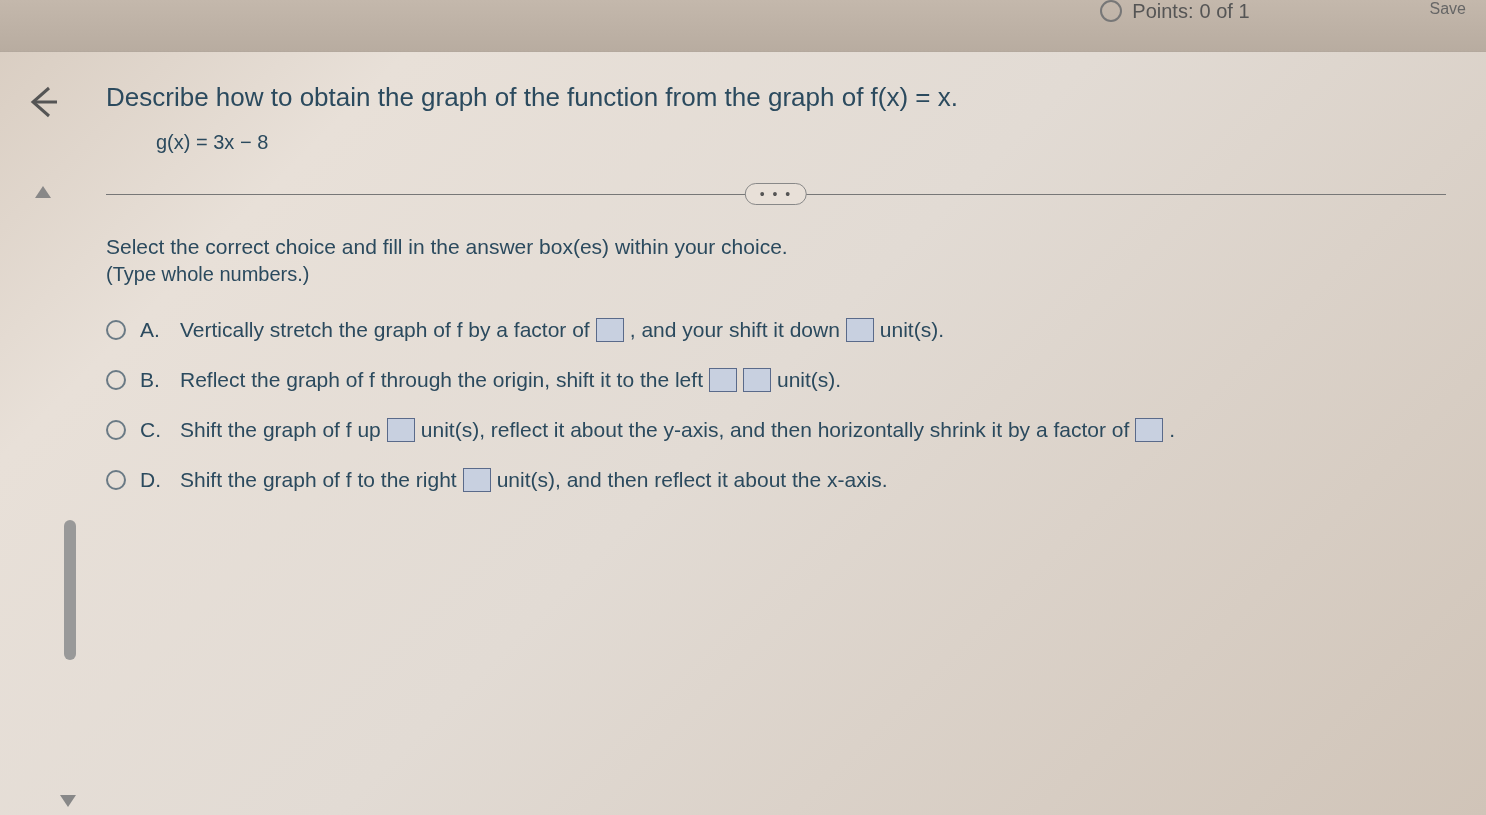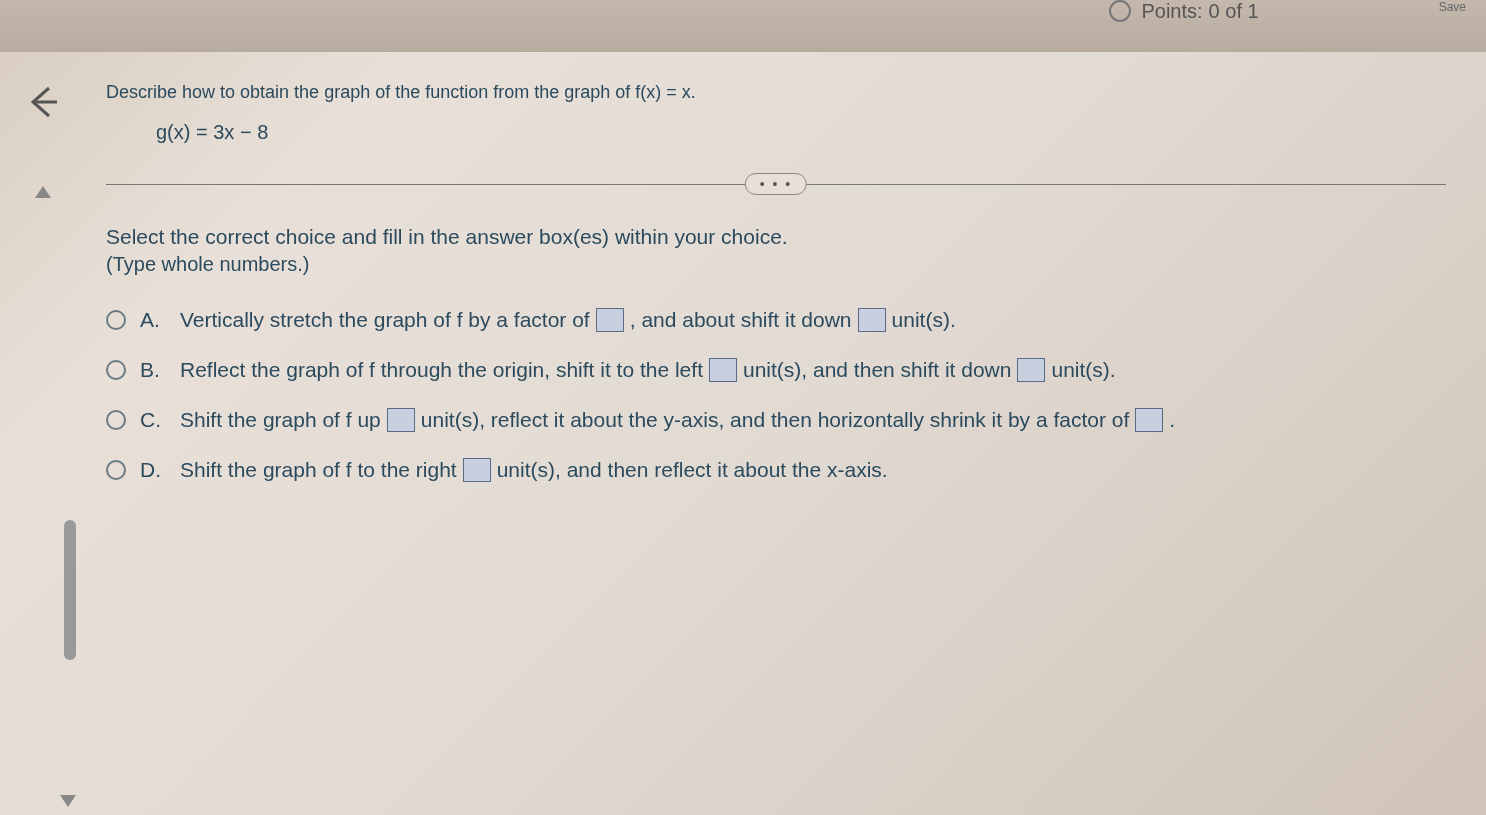--- a/index.html
+++ b/index.html
@@ -1,26 +1,26 @@
 <!DOCTYPE html>
 <html><head>
 <meta charset="utf-8">
 <style>
 *{margin:0;padding:0;box-sizing:border-box}
 body{font-family:Arial,Helvetica,sans-serif;width:1486px;height:815px;overflow:hidden;background:linear-gradient(135deg,#d8ccc0 0%,#e8e0d8 20%,#e2dbd4 50%,#d0c4b8 100%);position:relative}
 .topbar{height:52px;background:linear-gradient(to bottom,#c4b8ac,#b8aca0);display:flex;align-items:flex-start;padding:0 20px;color:#555;font-size:20px;border-bottom:1px solid rgba(0,0,0,0.08)}
 .topbar-spacer{flex:1}
 .points-circle{width:22px;height:22px;border:2px solid #777;border-radius:50%;margin-right:10px}
-.save{margin-left:180px;color:#666;font-size:12px}
+.save{margin-left:180px;color:#666;font-size:16px}
 .main{display:flex;height:calc(100% - 52px)}
 .leftcol{width:86px;display:flex;flex-direction:column;align-items:center;padding-top:30px;gap:60px}
 .back-icon svg{width:40px;height:40px}
 .up-triangle{width:0;height:0;border-left:8px solid transparent;border-right:8px solid transparent;border-bottom:12px solid #888}
 .content{flex:1;padding:30px 40px 30px 20px;position:relative}
-.question-text{font-size:18px;color:#2b4a5e;margin-bottom:18px}
+.question-text{font-size:26px;color:#2b4a5e;margin-bottom:18px}
 .function-text{font-size:20px;color:#2b4a5e;margin-left:50px;margin-bottom:40px}
 .divider-wrap{position:relative;margin:30px 0 40px 0}
 .divider{border:none;border-top:1px solid #777}
 .ellipsis-pill{position:absolute;left:50%;top:-11px;transform:translateX(-50%);background:#e8e0d8;border:1px solid #888;border-radius:12px;padding:2px 14px;font-size:14px;letter-spacing:2px;color:#555;cursor:pointer}
 .instruction{font-size:21px;color:#2b4a5e;margin-bottom:4px}
 .instruction-sub{font-size:20px;color:#2b4a5e;margin-bottom:32px}
 .choice-row{display:flex;align-items:center;gap:14px;margin-bottom:26px;font-size:21px;color:#2b4a5e}
 .radio{width:20px;height:20px;border:2px solid #6a7a85;border-radius:50%;flex-shrink:0;cursor:pointer}
 .choice-label{color:#2b4a5e;min-width:26px}
 .choice-text{display:flex;align-items:flex-start;flex-wrap:wrap;gap:6px}
@@ -64,33 +64,32 @@
 
     <div class="instruction">Select the correct choice and fill in the answer box(es) within your choice.</div>
     <div class="instruction-sub">(Type whole numbers.)</div>
 
     <div class="choice-row">
       <span class="radio"></span>
       <span class="choice-label">A.</span>
       <span class="choice-text">
         <span>Vertically stretch the graph of f by a factor of</span>
         <span class="answer-box"></span>
-        <span>, and about shift it down</span>
+        <span>, and your shift it down</span>
         <span class="answer-box"></span>
         <span>unit(s).</span>
       </span>
     </div>
 
     <div class="choice-row">
       <span class="radio"></span>
       <span class="choice-label">B.</span>
       <span class="choice-text">
         <span>Reflect the graph of f through the origin, shift it to the left</span>
         <span class="answer-box"></span>
-        <span>unit(s), and then shift it down</span>
         <span class="answer-box"></span>
         <span>unit(s).</span>
       </span>
     </div>
 
     <div class="choice-row">
       <span class="radio"></span>
       <span class="choice-label">C.</span>
       <span class="choice-text">
         <span>Shift the graph of f up</span>

